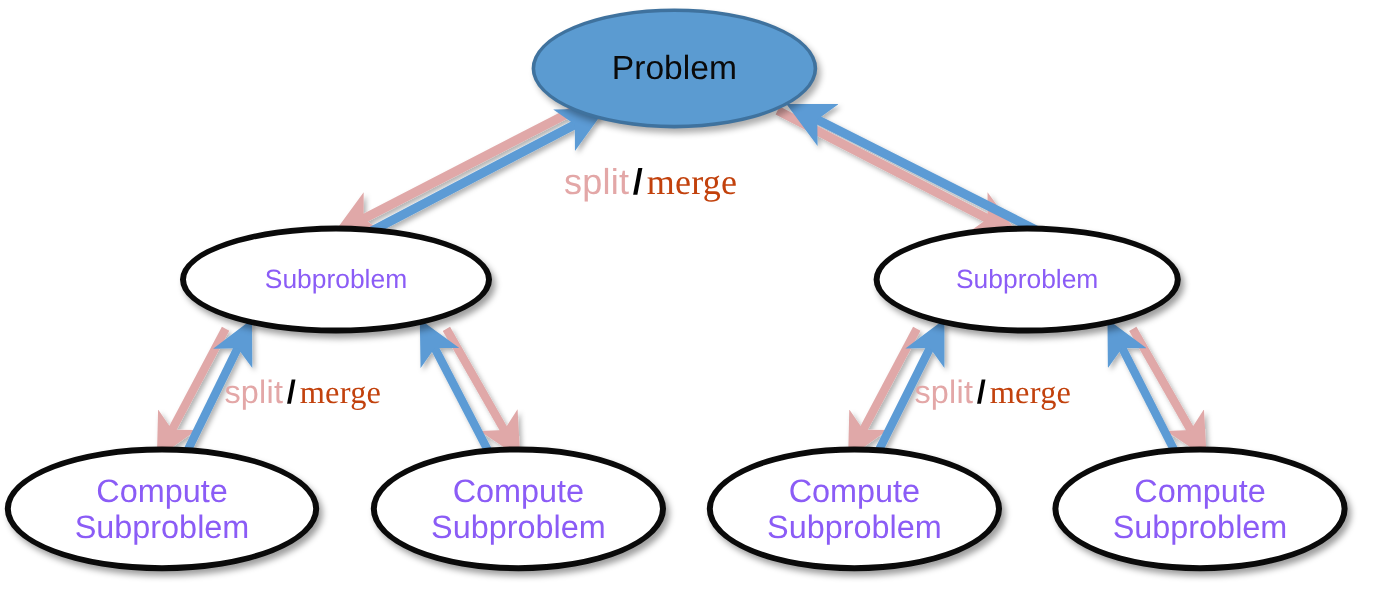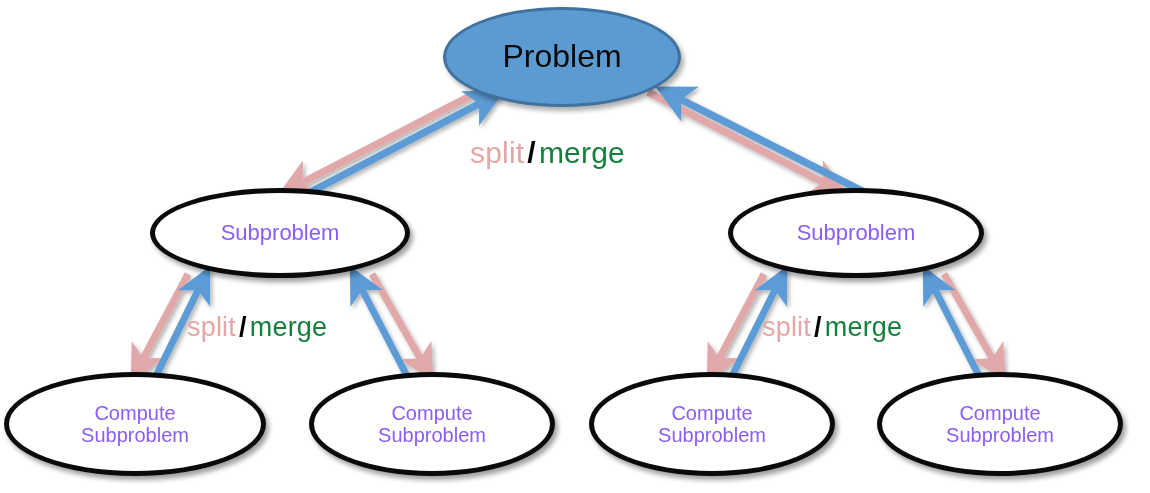--- a/index.html
+++ b/index.html
@@ -33,50 +33,50 @@
     border-radius: 50%;
     box-sizing: border-box;
     z-index: 5;
     line-height: 1.12;
     color: #8b5cf6;
   }
   .node-root {
     background: #5b9bd1;
     border: 3px solid #3f729e;
     color: #0a0a0a;
-    font-size: 32px;
+    font-size: 28px;
     box-shadow: 3px 4px 5px rgba(0,0,0,0.32);
   }
   .node-mid {
     background: #ffffff;
     border: 5px solid #0a0a0a;
     font-size: 22px;
     box-shadow: 3px 4px 5px rgba(0,0,0,0.38);
   }
   .node-leaf {
     background: #ffffff;
     border: 5px solid #0a0a0a;
-    font-size: 20px;
+    font-size: 27px;
     box-shadow: 3px 4px 5px rgba(0,0,0,0.38);
   }
   .node-label {
     display: block;
     padding: 0 8px;
     pointer-events: none;
   }
   .edge-label {
     position: absolute;
     z-index: 6;
     white-space: nowrap;
     font-size: 30px;
     letter-spacing: 0.2px;
   }
   .edge-label .lbl-split { color: #e3a7a7; }
   .edge-label .lbl-sep   { color: #000000; font-weight: bold; padding: 0 3px; }
-  .edge-label .lbl-merge { color: #15803d; }
+  .edge-label .lbl-merge { color: #c2410c; font-family: Liberation Serif, serif; }
   .edge-label-l2 { font-size: 27px; }
 </style>
 </head>
 <body>
 
 <div id="canvas">
 
   <svg id="edges" viewBox="0 0 1150 493">
     <defs>
       <marker id="head-split" markerWidth="5.2" markerHeight="5.2" refX="3.6" refY="2.6" orient="auto" markerUnits="strokeWidth">

